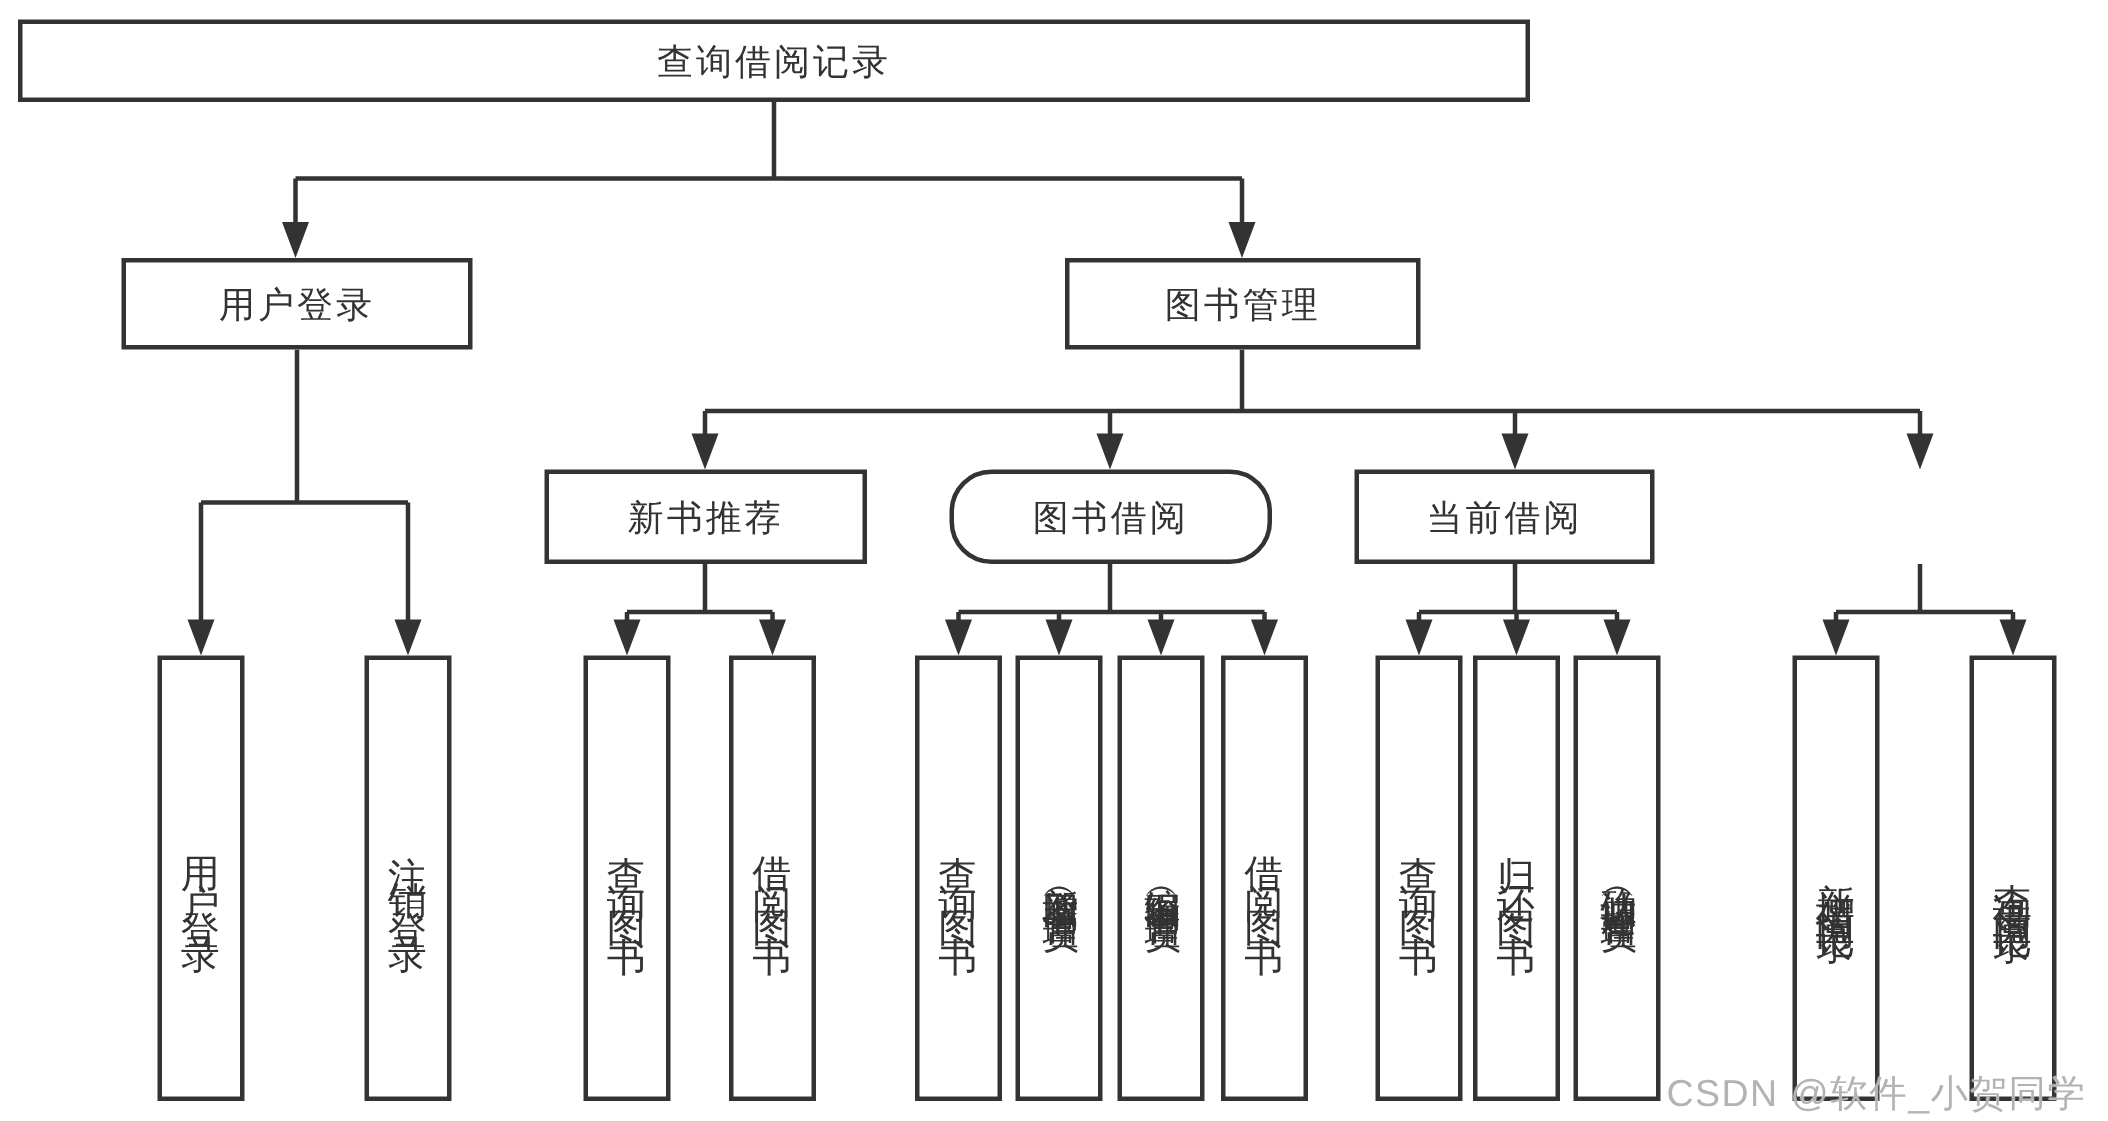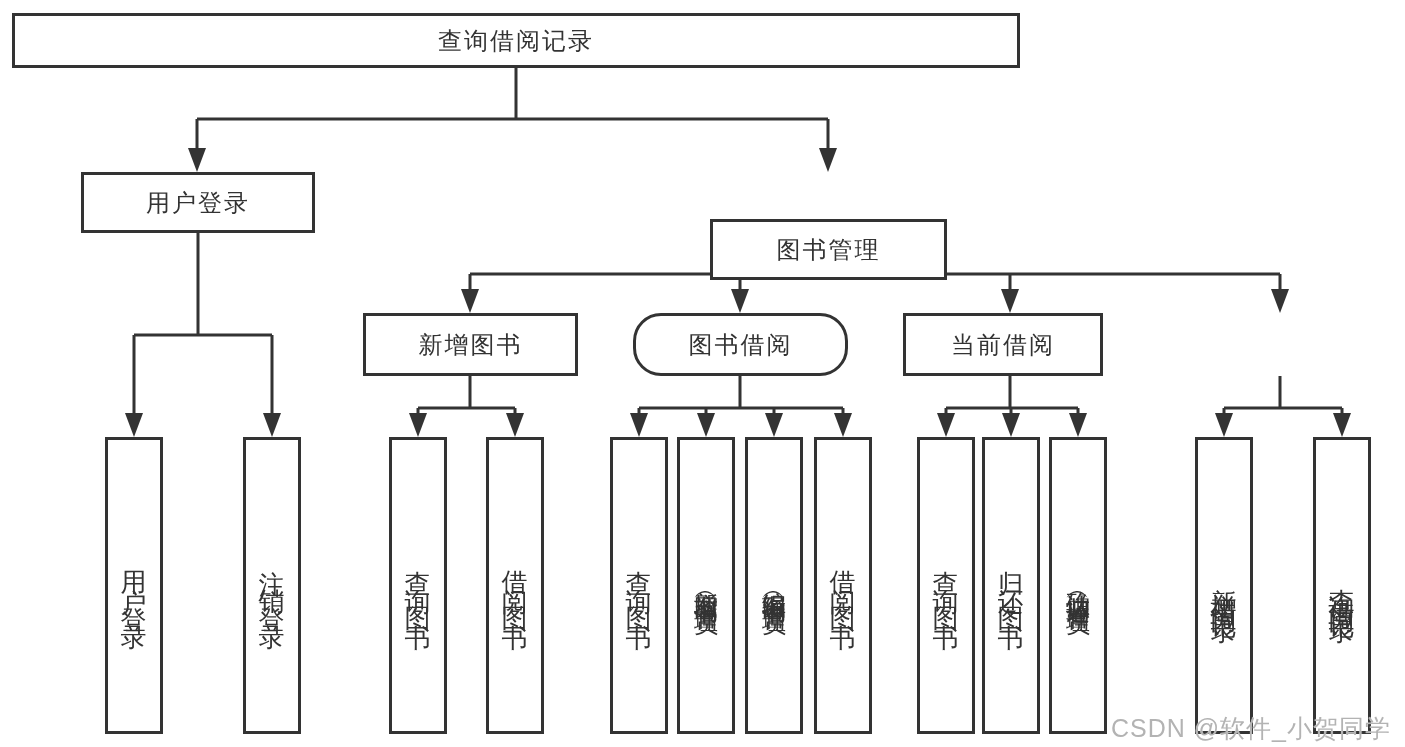--- a/index.html
+++ b/index.html
@@ -102,23 +102,23 @@
     <g>
       <path d="M1280,376 V408 M1224,408 H1342 M1224,408 V419 M1342,408 V419"></path>
       <polygon points="1215,413 1233,413 1224,437"></polygon>
       <polygon points="1333,413 1351,413 1342,437"></polygon>
     </g>
   </svg>
 
   <div class="node" style="left:12px; top:13px; width:1008px; height:55px;">查询借阅记录</div>
 
   <div class="node" style="left:81px; top:172px; width:234px; height:61px;">用户登录</div>
-  <div class="node" style="left:710px; top:172px; width:237px; height:61px;margin-top:47px;">图书管理</div>
+  <div class="node" style="left:710px; top:172px; width:237px; height:61px;">图书管理</div>
 
-  <div class="node" style="left:363px; top:313px; width:215px; height:63px;">新增图书</div>
+  <div class="node" style="left:363px; top:313px; width:215px; height:63px;">新书推荐</div>
   <div class="node" style="left:633px; top:313px; width:215px; height:63px;border-radius:28px;">图书借阅</div>
   <div class="node" style="left:903px; top:313px; width:200px; height:63px;">当前借阅</div>
 
   <div class="leaf" style="left:105px;">用户登录</div>
   <div class="leaf" style="left:243px;">注销登录</div>
 
   <div class="leaf" style="left:389px;">查询图书</div>
   <div class="leaf" style="left:486px;">借阅图书</div>
 
   <div class="leaf" style="left:610px;">查询图书</div>

